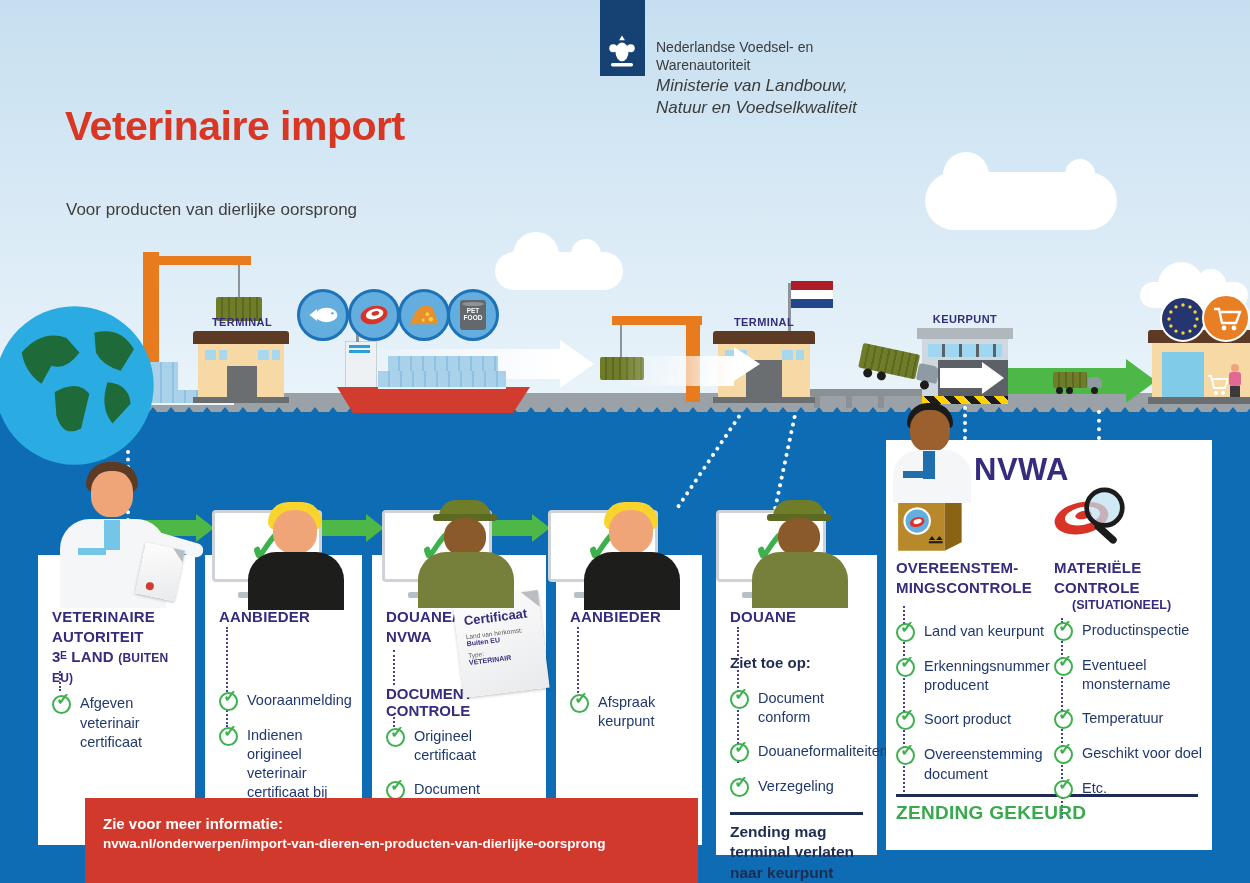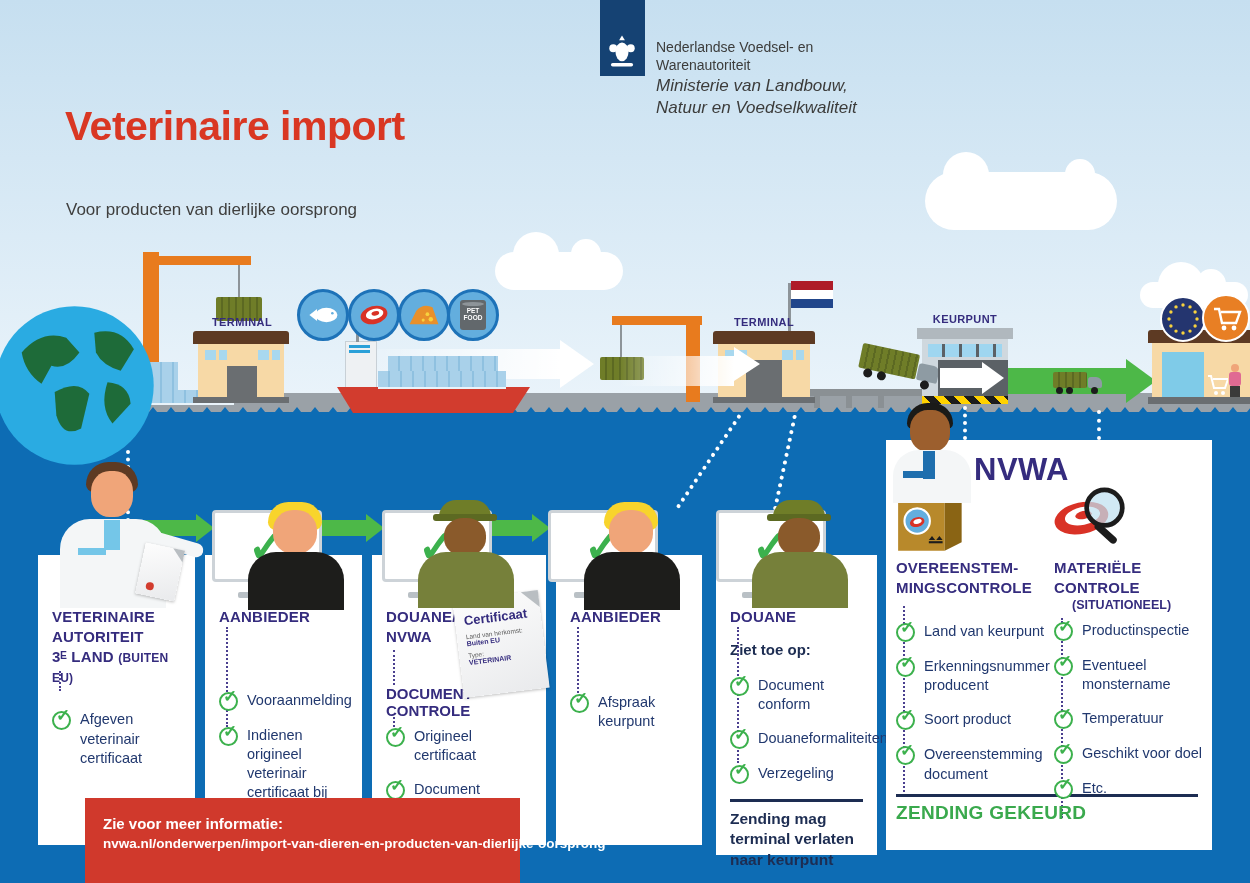--- a/index.html
+++ b/index.html
@@ -72,42 +72,42 @@
   .pers{position:absolute;z-index:8;width:96px;height:108px}
   .pers .head{position:absolute;border-radius:46%}
   .pers .body{position:absolute;border-radius:28px 28px 0 0}
 
   
   .col{position:absolute;top:555px;height:290px;background:#fff;z-index:5;box-sizing:border-box;
        padding:52px 14px 0 14px}
   .col h3{margin:0;font-size:15px;font-weight:800;color:#352c7e;line-height:1.34;letter-spacing:.2px}
   .col .small{font-size:12px}
   .col h4{margin:38px 0 0 0;font-size:15px;font-weight:800;color:#352c7e}
-  .intro{margin:14px 0 0 0;font-size:15px;font-weight:800;color:#1d2d52}
+  .intro{margin:27px 0 0 0;font-size:15px;font-weight:800;color:#1d2d52}
   .checklist{list-style:none;margin:0;padding:0;position:relative;z-index:1}
   .checklist li{display:flex;gap:9px;margin-bottom:15px;font-size:14.5px;line-height:1.32;color:#21386e}
   .chk{flex:none;width:15px;height:15px;border:2.5px solid #3cb14d;border-radius:50%;background:#fff;
        position:relative;margin-top:1px}
   .chk::after{content:"✓";position:absolute;left:2px;top:-8px;font-size:17px;font-weight:bold;color:#3cb14d}
   .divider{height:3px;background:#1d2d52;margin-top:4px}
   .conclusion{margin:7px 0 0 0;font-size:15.5px;font-weight:800;color:#1d2d52;line-height:1.3}
 
   
   .cert{position:absolute;background:linear-gradient(160deg,#fdfdfd,#e9eaec);box-shadow:0 1px 3px rgba(0,0,0,.25)}
   .fold{position:absolute;right:0;top:0;width:0;height:0}
 
   
   .nvwa-panel{left:886px;top:440px;width:326px;height:410px;background:#fff;z-index:5}
   .nvwa-title{position:absolute;left:88px;top:12px;font-size:31px;font-weight:800;color:#352c7e;letter-spacing:.5px}
   .nv-col h5{margin:0;font-size:15px;font-weight:800;color:#352c7e;line-height:1.34;letter-spacing:.2px}
   .situ{font-size:12.5px;font-weight:800;color:#352c7e;padding-left:18px}
   .zending{position:absolute;left:10px;top:362px;font-size:19px;font-weight:800;color:#3aa94d;letter-spacing:.3px}
 
   
-  .footer{left:85px;top:798px;width:435px;height:85px;background:#d0392c;z-index:9;color:#fff;
+  .footer{left:85px;top:798px;width:613px;height:85px;background:#d0392c;z-index:9;color:#fff;
           box-sizing:border-box;padding:15px 18px}
   .footer .f1{font-size:15px;font-weight:bold;line-height:1.4}
   .footer .f2{font-size:13.5px;font-weight:bold;white-space:nowrap;line-height:1.5}
 </style>
 </head>
 <body>
 
 <div class="stage">
 
   <div class="abs sky"></div>
@@ -407,21 +407,21 @@
   </div>
 
   <section class="col" style="left:38px;width:157px">
     <div class="pdot" style="left:21px;top:116px;height:20px"></div>
     <h3>
       <span style="display:block">VETERINAIRE</span>
       <span style="display:block">AUTORITEIT</span>
       <span>3ᴱ LAND</span>
       <span class="small">(BUITEN EU)</span>
     </h3>
-    <ul class="checklist" style="margin-top:23px">
+    <ul class="checklist" style="margin-top:7px">
         <li>
           <span class="chk"></span>
           <span>Afgeven veterinair certificaat</span>
         </li>
       </ul>
   </section>
 
   <section class="col" style="left:205px;width:157px">
     <div class="pdot" style="left:21px;top:72px;height:100px"></div>
     <h3>AANBIEDER</h3>

